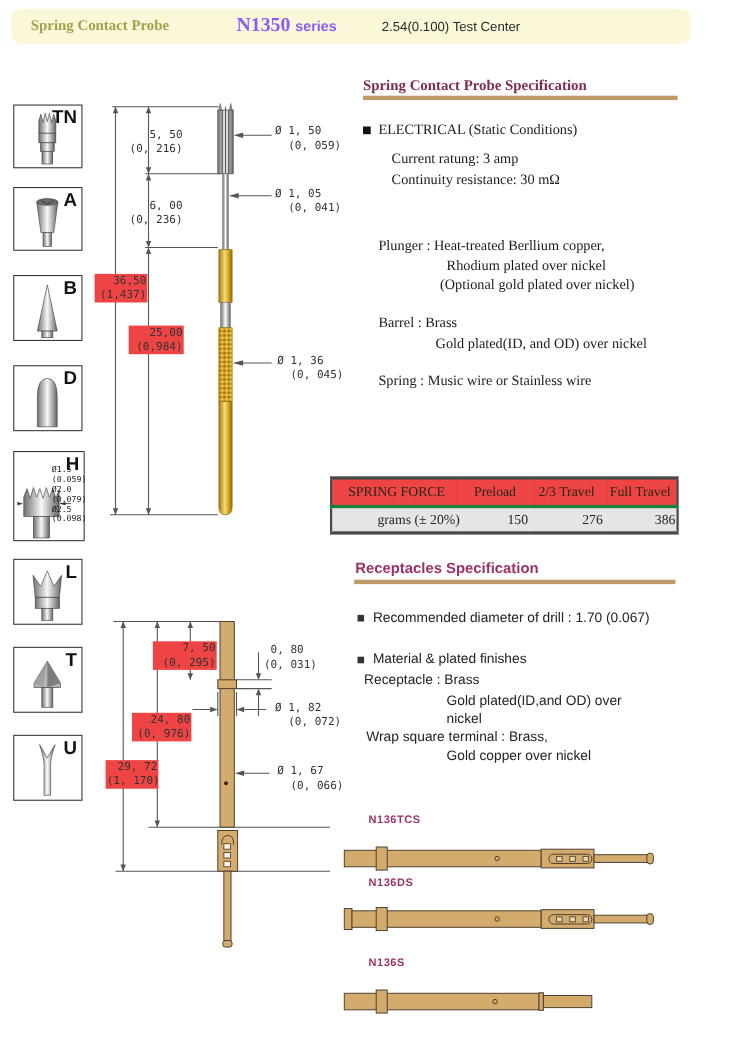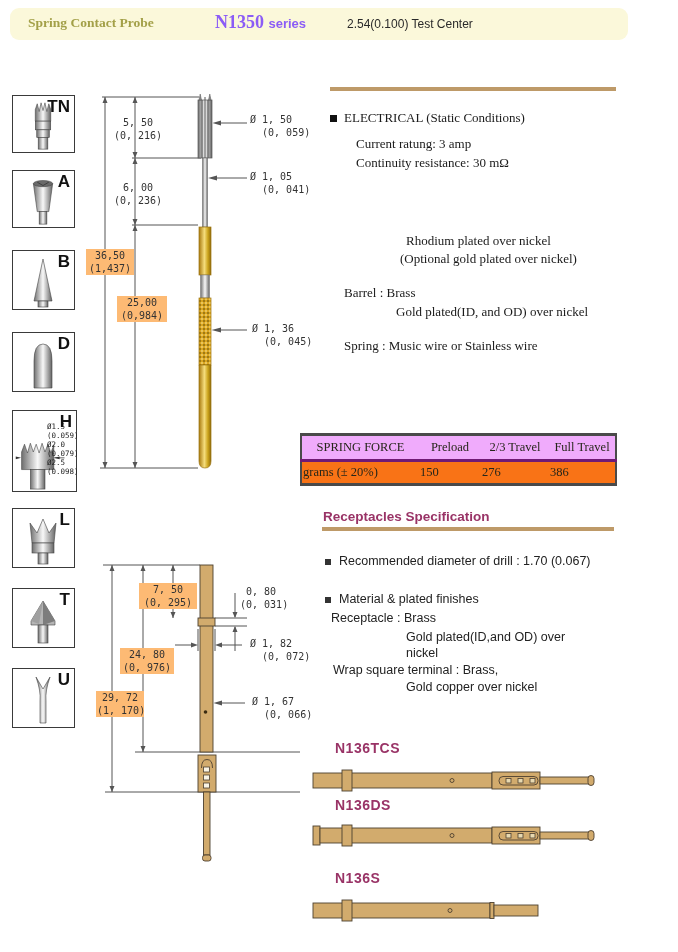--- a/index.html
+++ b/index.html
@@ -17,46 +17,46 @@
   .hdr-tc{position:absolute;left:337px;top:9px;font-size:12px;color:#2a2a2a;white-space:nowrap;}
 
   
   .tipbox{position:absolute;left:12px;width:63px;height:60px;background:#fff;
           border:1px solid #3a3a3a;box-sizing:border-box;overflow:visible;}
   .tipbox .lbl{position:absolute;top:1px;right:4px;font-size:17px;font-weight:bold;color:#111;}
   .tipbox svg{position:absolute;left:0;top:2px;}
 
   
   .dimlbl{position:absolute;font-family:"DejaVu Sans Mono",monospace;font-size:10px;
-          line-height:13px;color:#333;white-space:pre;text-align:center;}
-  .dimlbl.onln{background:#fdba74;padding:0 1px;}
+          line-height:13px;color:#333;white-space:pre;text-align:right;}
+  .dimlbl.onln{background:#ef4444;padding:0 1px;}
   .dimlbl.lft{text-align:left;}
   .hdims{position:absolute;left:34px;top:11px;font-family:"DejaVu Sans Mono",monospace;
          font-size:7.5px;line-height:9px;color:#222;white-space:pre;text-align:left;}
 
   
   .serifline{position:absolute;font-family:"Liberation Serif",serif;font-size:13px;
              color:#1a1a1a;white-space:nowrap;}
   .sansline{position:absolute;font-size:12.5px;color:#222;white-space:nowrap;}
   .sq{display:inline-block;width:7px;height:7px;background:#111;margin-right:7px;}
   .sqs{display:inline-block;width:6px;height:6px;background:#333;margin-right:8px;}
   .spec-heading{position:absolute;font-family:"Liberation Serif",serif;font-weight:bold;
                 font-size:13.5px;color:#7c2d52;white-space:nowrap;}
   .rule{position:absolute;height:4px;background:#be9a68;}
   .rec-heading{position:absolute;font-weight:bold;font-size:13.5px;color:#993366;white-space:nowrap;}
-  .prod-lbl{position:absolute;font-weight:bold;font-size:14px;color:#993366;
+  .prod-lbl{position:absolute;font-weight:bold;font-size:10px;color:#993366;
             letter-spacing:.5px;white-space:nowrap;}
 
   
   .sftable{position:absolute;left:300px;top:433px;width:317px;border-collapse:collapse;
            font-family:"Liberation Serif",serif;font-size:12.5px;color:#26261a;
            border:2px solid #4a4a4a;border-top:3px solid #4a4a4a;border-bottom:3px solid #4a4a4a;}
-  .sftable th{background:#f0abfc;font-weight:normal;height:21px;
-              border-bottom:3px solid #701a75;text-align:center;}
-  .sftable td{background:#f97316;height:19px;text-align:left;}
+  .sftable th{background:#ef4444;font-weight:normal;height:21px;
+              border-bottom:3px solid #15803d;text-align:center;}
+  .sftable td{background:#e5e5e5;height:19px;text-align:right;}
   .sftable th:first-child,.sftable td:first-child{width:115px;}
   .sftable th:nth-child(2),.sftable td:nth-child(2){width:60px;margin-top:40px;}
   .sftable th:nth-child(3),.sftable td:nth-child(3){width:66px;}
 
   .drw{position:absolute;}
   .drw line{stroke:#555;stroke-width:1;}
   .drw polygon{fill:#555;}
 </style>
 </head>
 <body>
@@ -276,26 +276,28 @@
 (0, 031)</div>
   <div class="dimlbl onln" style="left:120px;top:648px;width:52px">24, 80
 (0, 976)</div>
   <div class="dimlbl onln" style="left:96px;top:691px;width:46px">29, 72
 (1, 170)</div>
   <div class="dimlbl lft" style="left:250px;top:637px">Ø 1, 82
   (0, 072)</div>
   <div class="dimlbl lft" style="left:252px;top:695px">Ø 1, 67
   (0, 066)</div>
 
+  <div class="spec-heading" style="left:330px;top:70px">Spring Contact Probe Specification</div>
   <div class="rule" style="left:330px;top:87px;width:286px"></div>
 
   <div class="serifline" style="left:330px;top:110px"><span class="sq"></span><span>ELECTRICAL (Static Conditions)</span></div>
   <div class="serifline" style="left:356px;top:136px">Current ratung: 3 amp</div>
   <div class="serifline" style="left:356px;top:155px">Continuity resistance: 30 mΩ</div>
 
+  <div class="serifline" style="left:344px;top:215px">Plunger : Heat-treated Berllium copper,</div>
   <div class="serifline" style="left:406px;top:233px">Rhodium plated over nickel</div>
   <div class="serifline" style="left:400px;top:251px">(Optional gold plated over nickel)</div>
   <div class="serifline" style="left:344px;top:285px">Barrel : Brass</div>
   <div class="serifline" style="left:396px;top:304px">Gold plated(ID, and OD) over nickel</div>
   <div class="serifline" style="left:344px;top:338px">Spring : Music wire or Stainless wire</div>
 
   <table class="sftable">
     <tbody>
         <tr>
       <th>SPRING FORCE</th>

